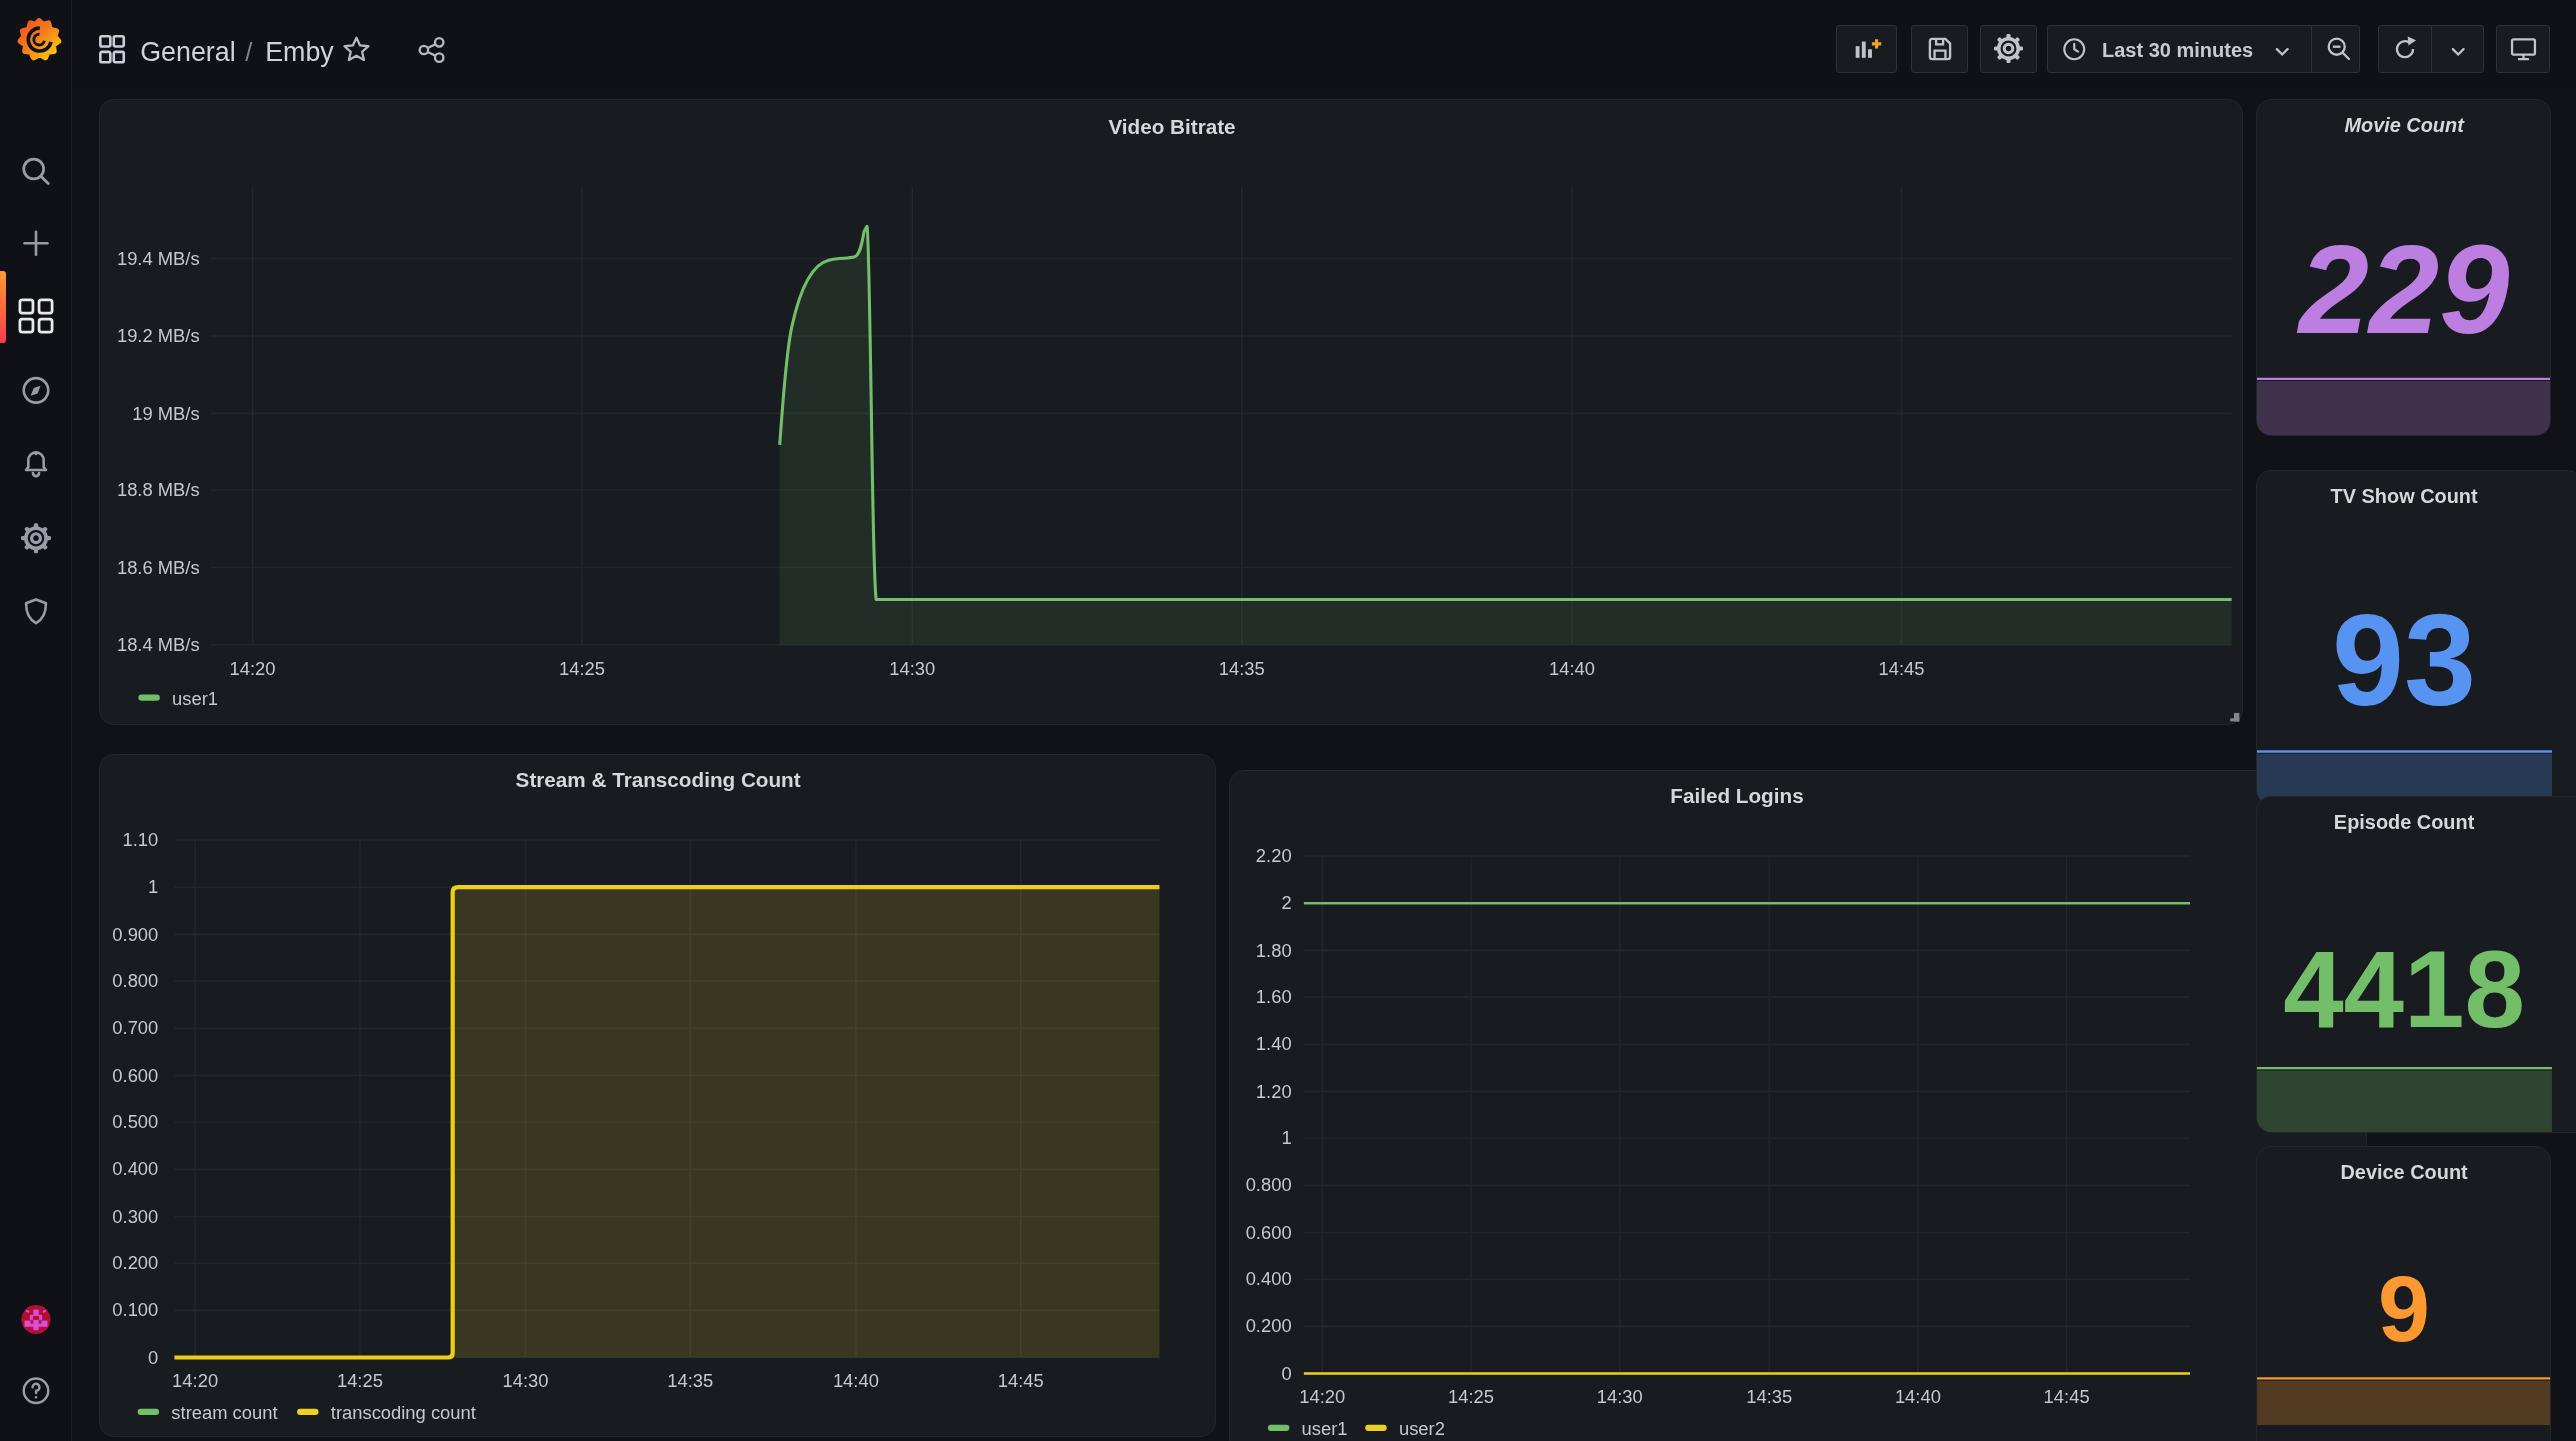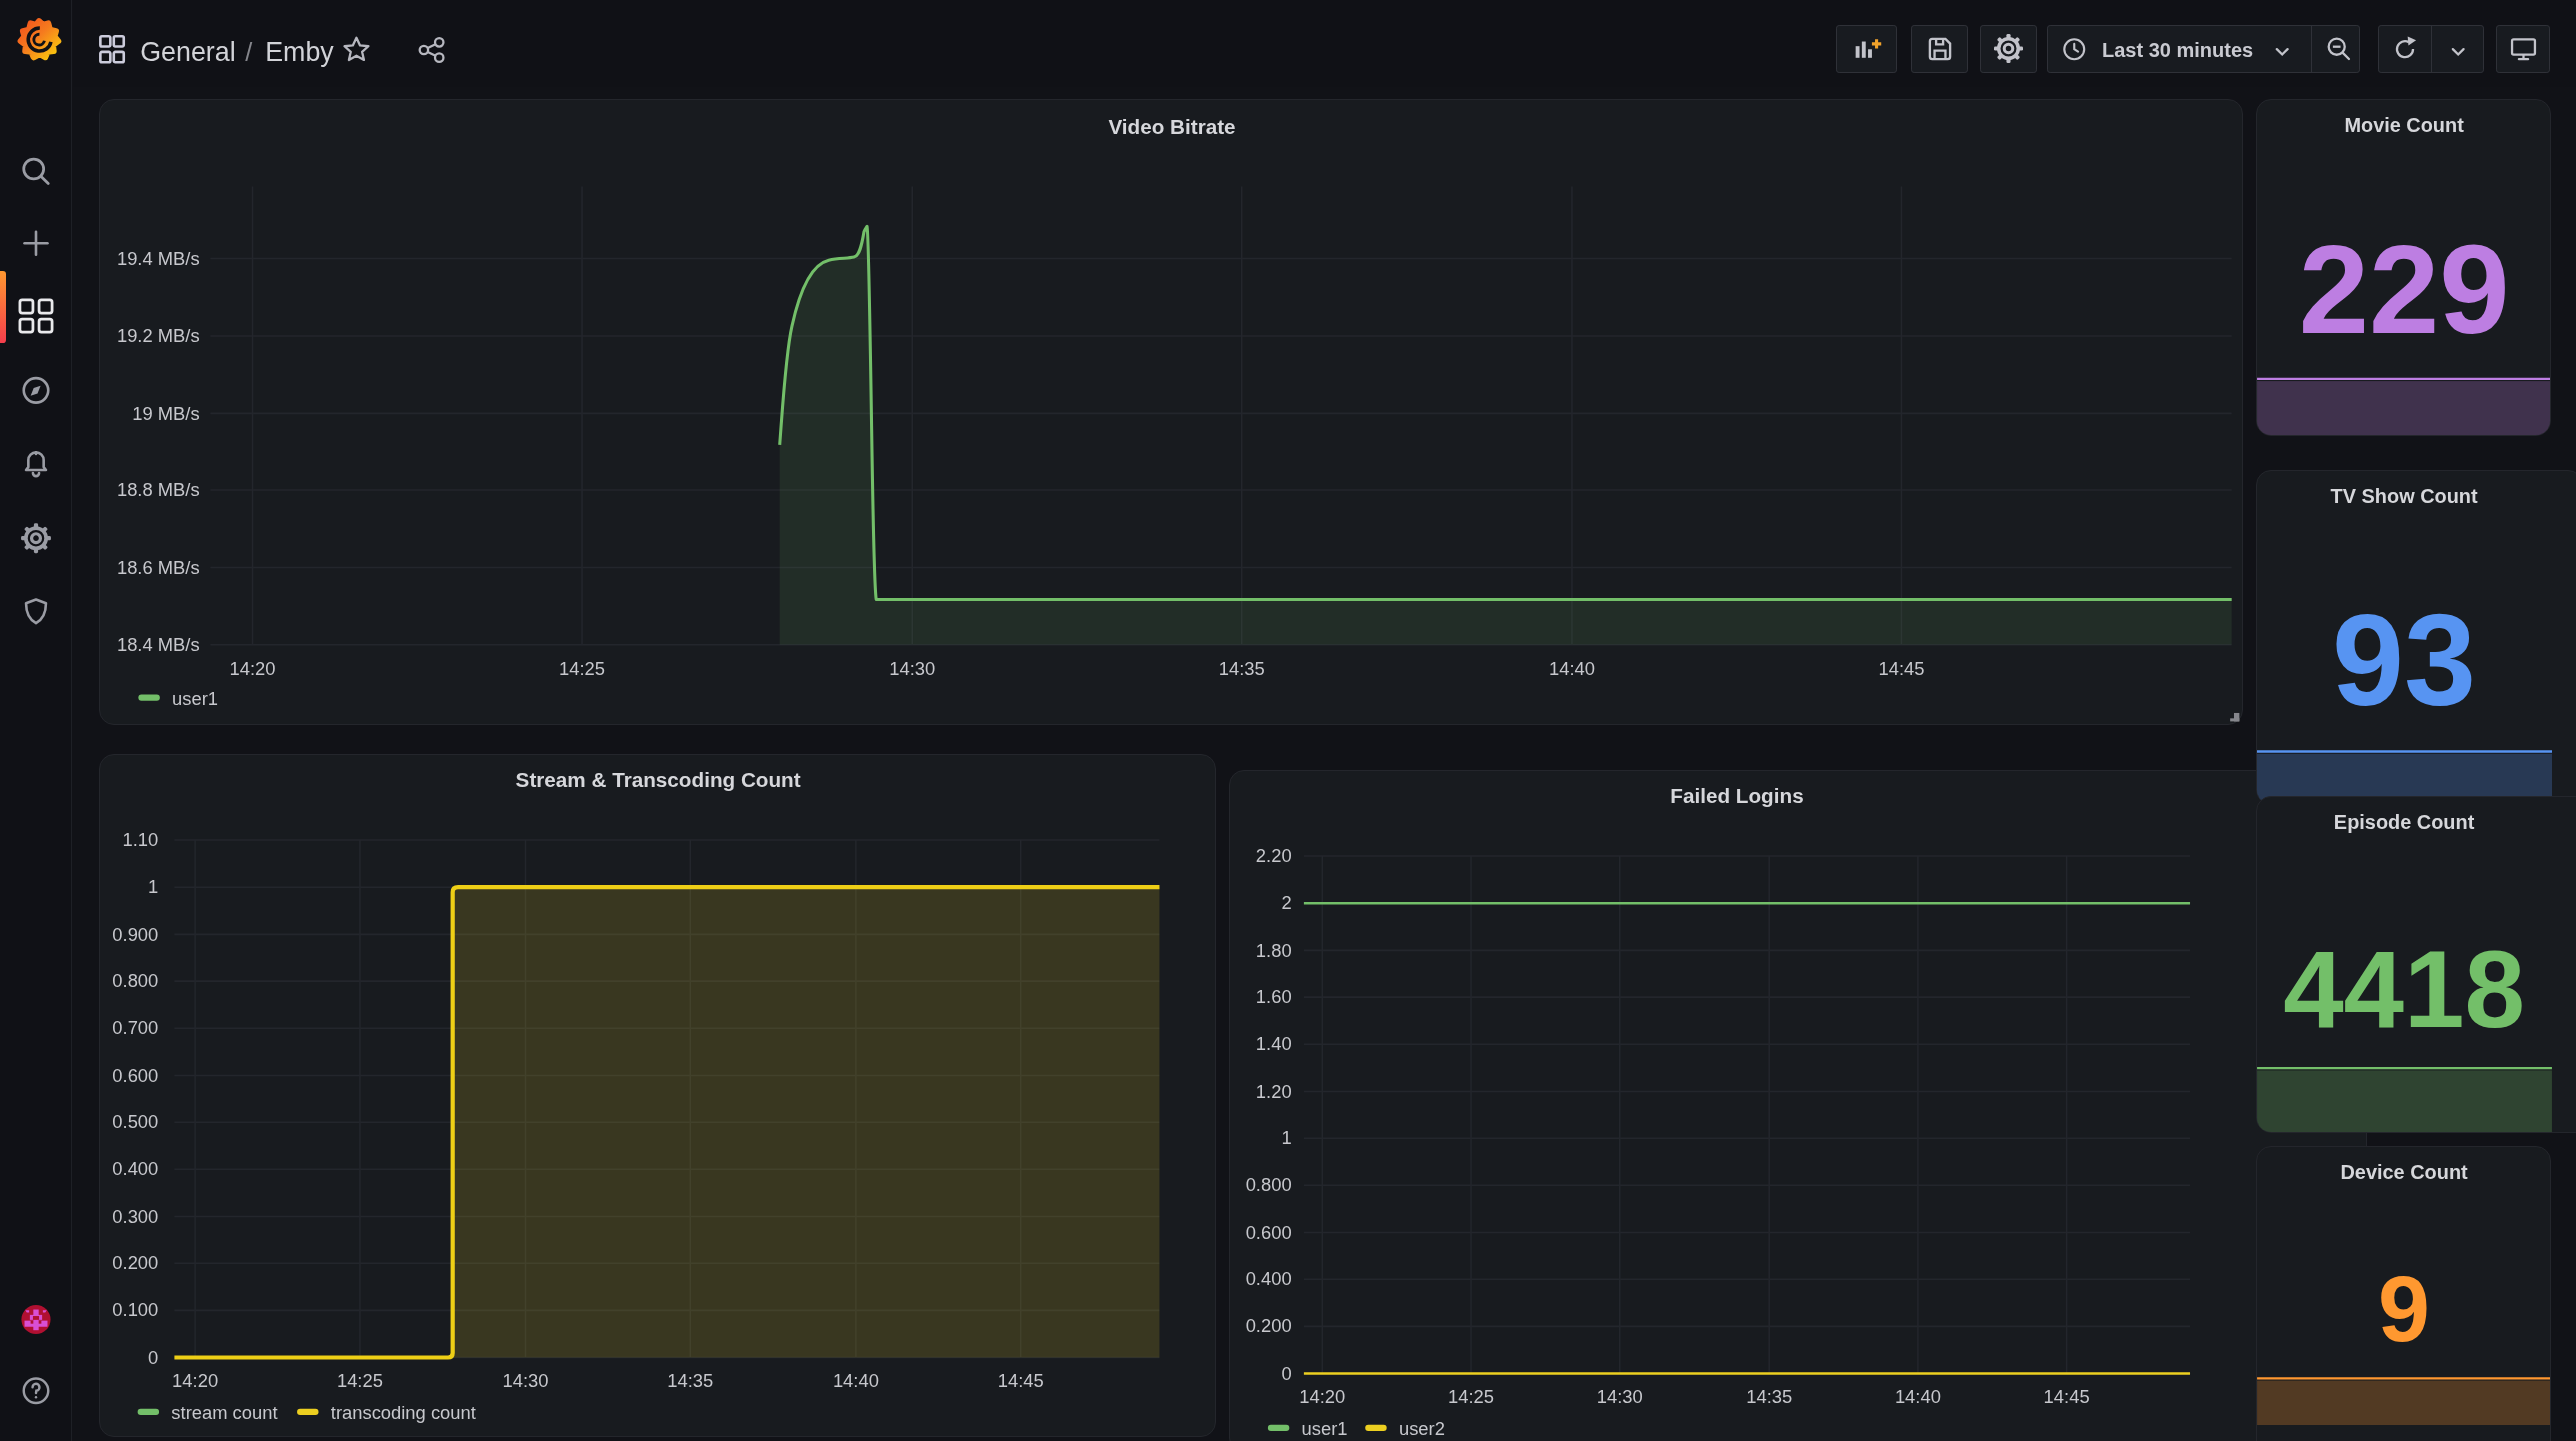--- a/index.html
+++ b/index.html
@@ -337,21 +337,21 @@
     <text x="1091" y="824">14:45</text>
   </g>
   <line x1="96" y1="172.5" x2="1252" y2="172.5" stroke="#73bf69" stroke-width="3"></line>
   <line x1="96" y1="786" x2="1252" y2="786" stroke="#eccf20" stroke-width="3"></line>
   <rect x="49" y="853" width="28" height="8" rx="4" fill="#73bf69"></rect>
   <text x="93" y="866" font-size="24" fill="#c7c8cd">user1</text>
   <rect x="176" y="853" width="28" height="8" rx="4" fill="#eccf20"></rect>
   <text x="220" y="866" font-size="24" fill="#c7c8cd">user2</text>
 </svg>
 </div>
-<div class="panel" style="left:2256px;top:99px;width:295px;height:337px;overflow:hidden;">
+<div class="panel" style="left:2256px;top:99px;width:295px;height:337px;overflow:hidden;font-style:italic;">
 <svg width="295" height="337" viewBox="0 0 385 440">
   <text x="192" y="42" font-size="26" font-weight="bold" fill="#d6d7db" text-anchor="middle">Movie Count</text>
   <rect x="0" y="367" width="385" height="73" fill="rgba(184,119,217,0.25)"></rect>
   <line x1="0" y1="364" x2="385" y2="364" stroke="#bd7ee2" stroke-width="3"></line>
   <text x="192" y="247" font-size="165" font-weight="bold" fill="#bd7ee2" text-anchor="middle" dominant-baseline="central">229</text>
 </svg>
 </div>
 <div class="panel" style="left:2256px;top:470px;width:327px;height:335px;overflow:hidden;">
 <svg width="295" height="335" viewBox="0 0 385 437">
   <text x="192" y="42" font-size="26" font-weight="bold" fill="#d6d7db" text-anchor="middle">TV Show Count</text>

